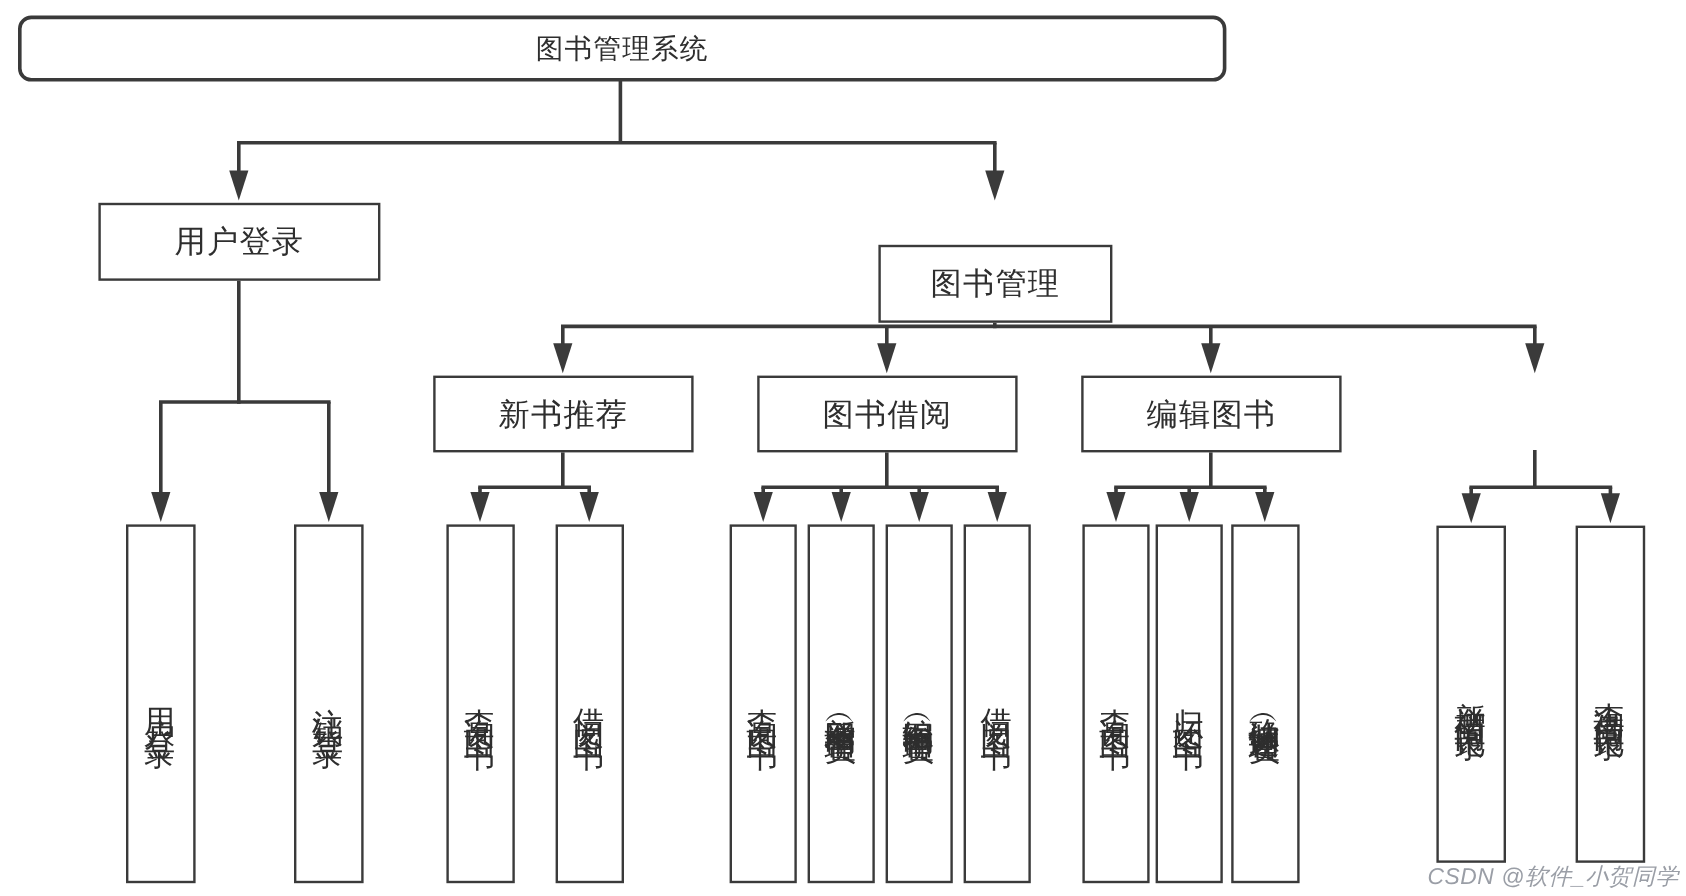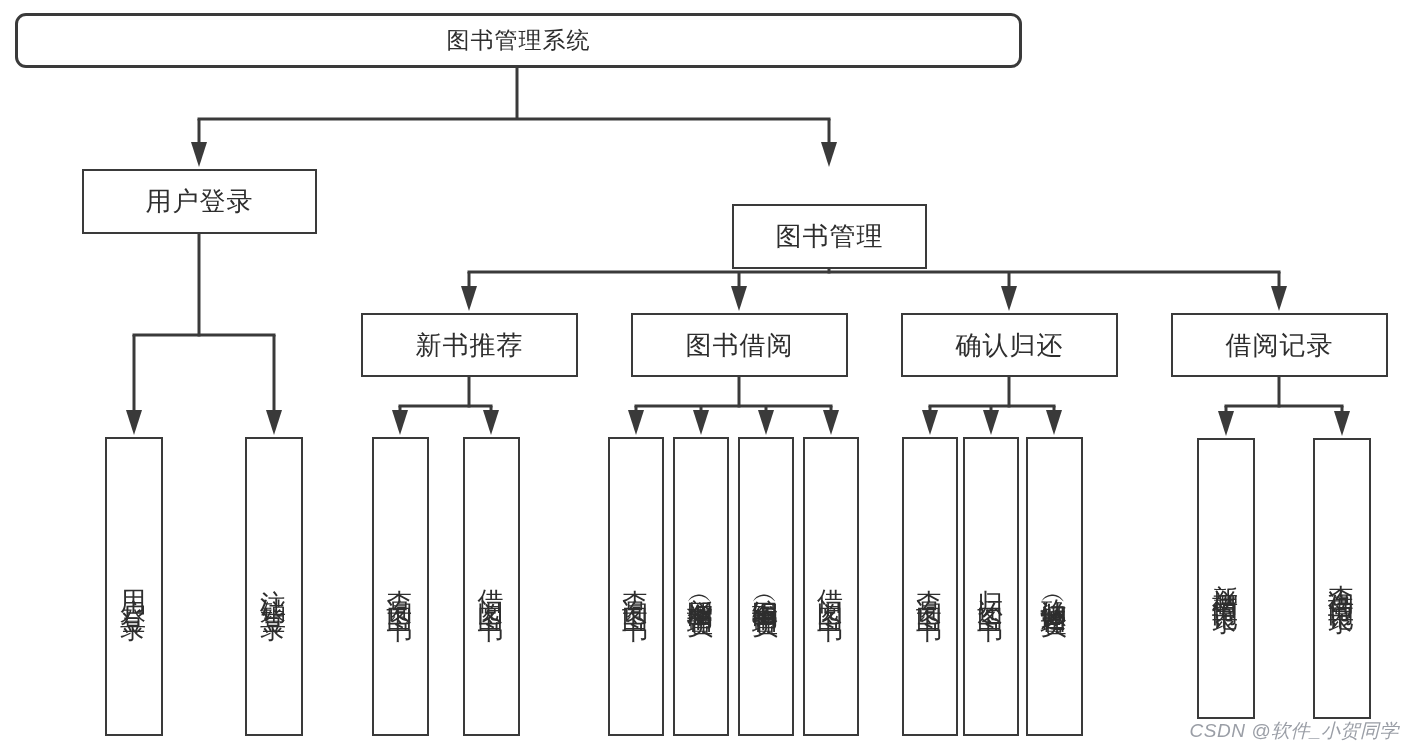--- a/index.html
+++ b/index.html
@@ -144,24 +144,21 @@
     <span>图书管理</span>
   </div>
 
   <div class="box" style="left:361px; top:313px; width:217px; height:64px;">
     <span>新书推荐</span>
   </div>
   <div class="box" style="left:631px; top:313px; width:217px; height:64px;">
     <span>图书借阅</span>
   </div>
   <div class="box" style="left:901px; top:313px; width:217px; height:64px;">
-    <span>确认归还</span>
-  </div>
-  <div class="box" style="left:1171px; top:313px; width:217px; height:64px;">
-    <span>借阅记录</span>
+    <span>编辑图书</span>
   </div>
 
   <div class="box vbox" style="left:105px; top:437px; width:58px; height:299px;">
     <span>用户登录</span>
   </div>
   <div class="box vbox" style="left:245px; top:437px; width:58px; height:299px;">
     <span>注销登录</span>
   </div>
 
   <div class="box vbox" style="left:372px; top:437px; width:57px; height:299px;">

